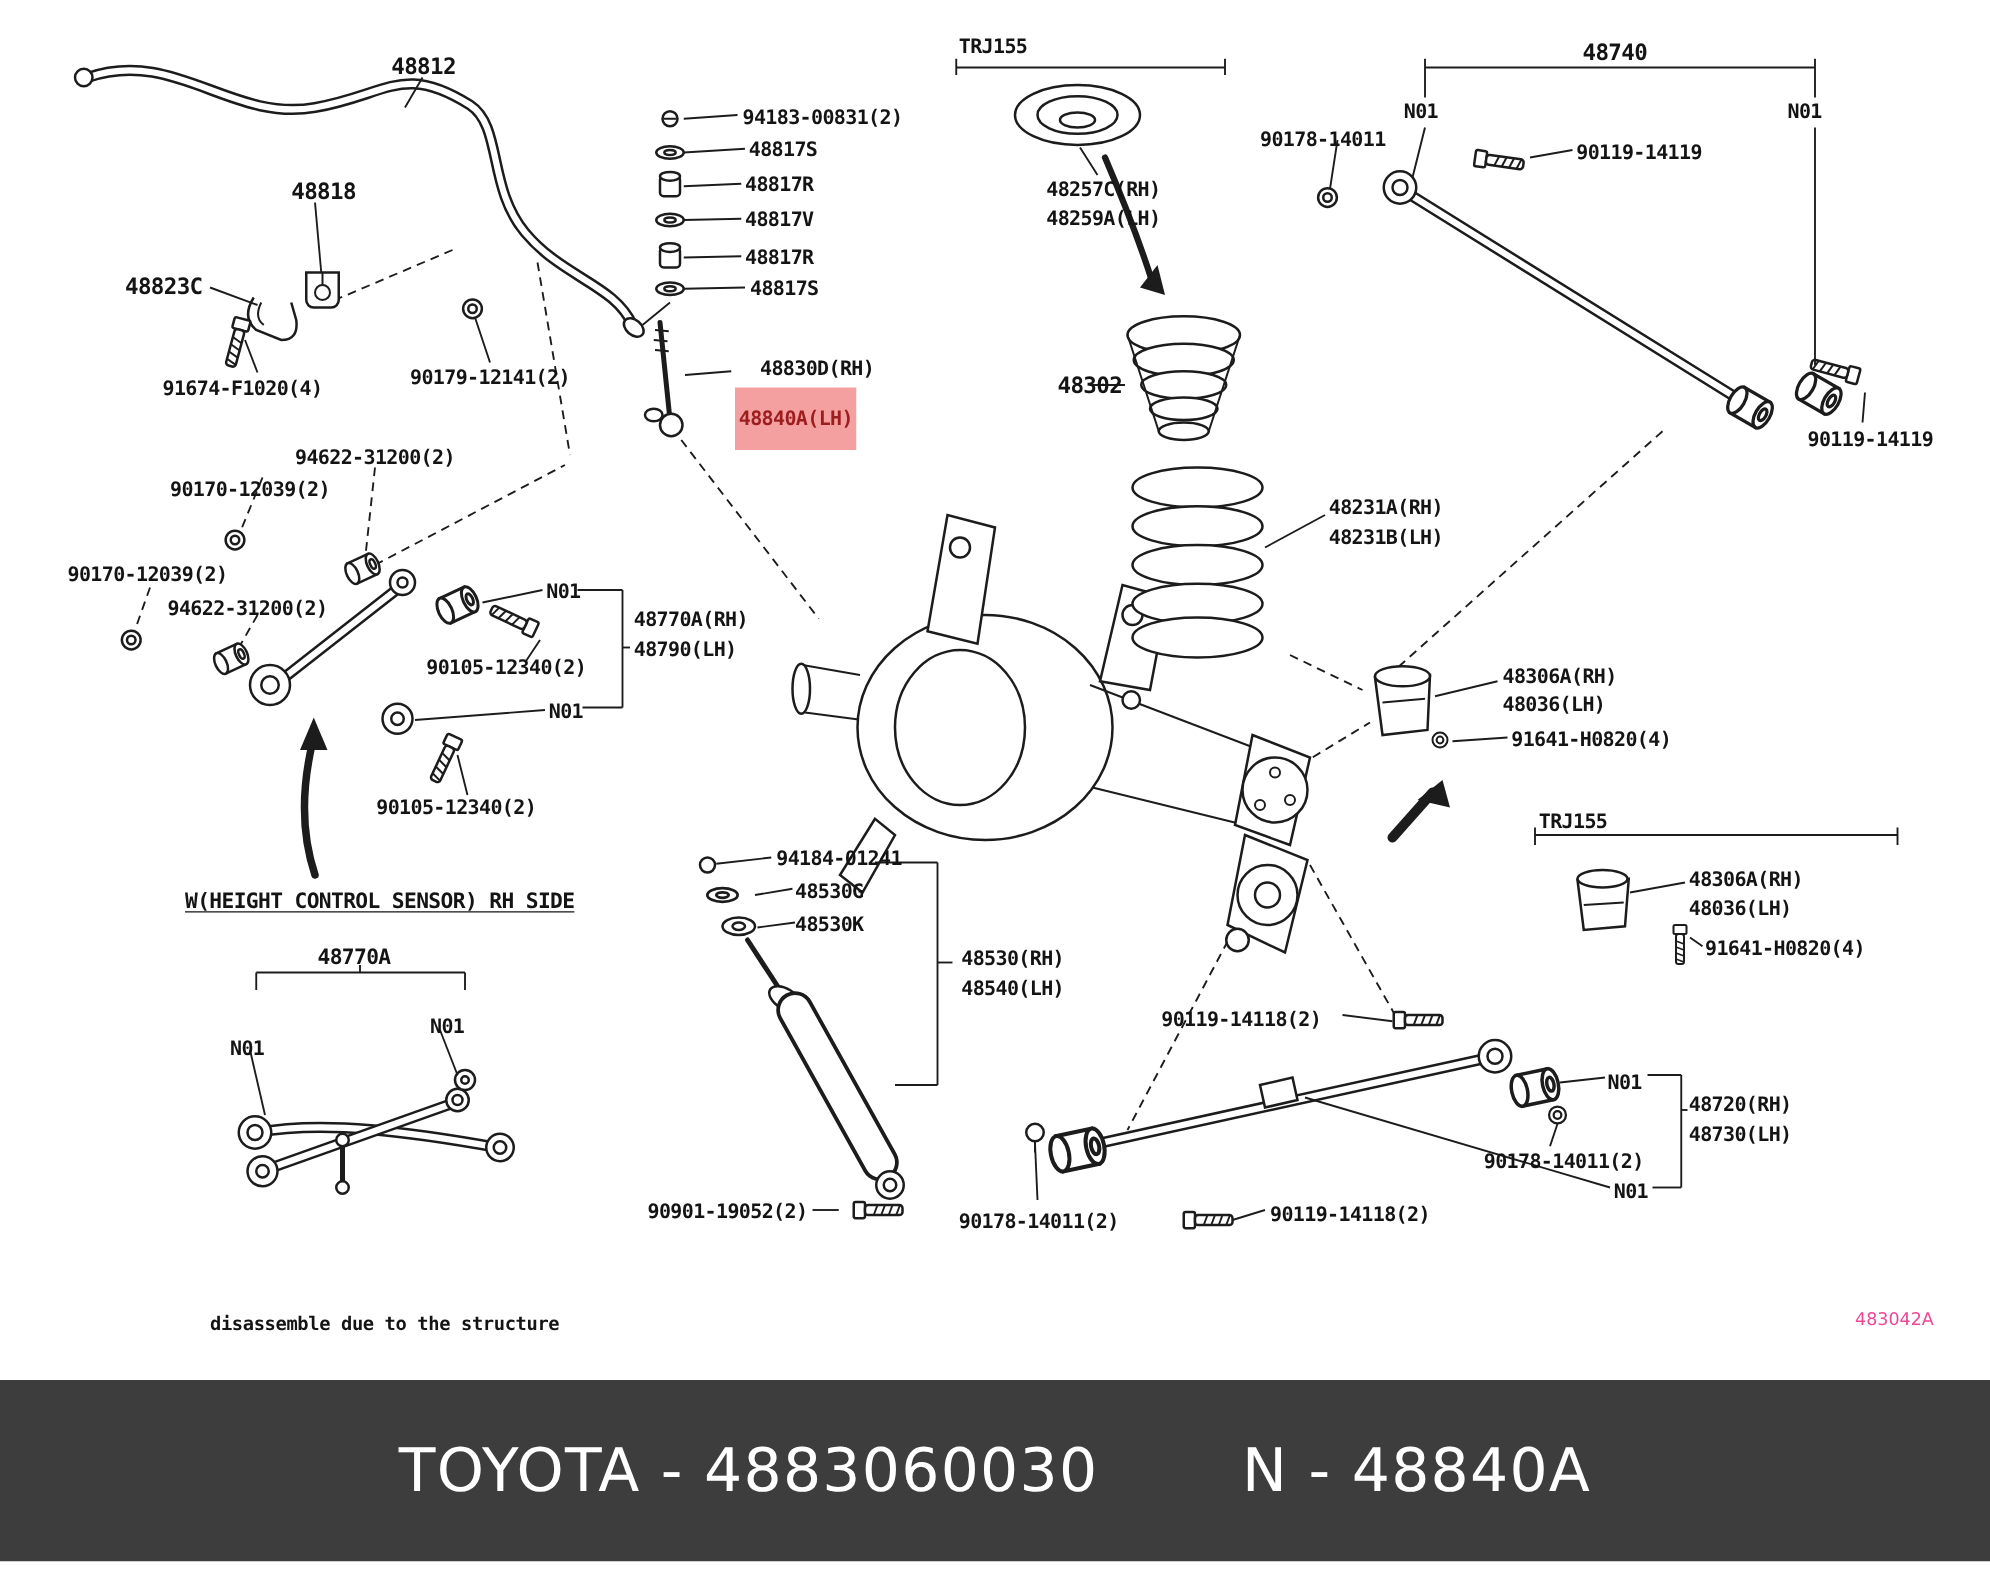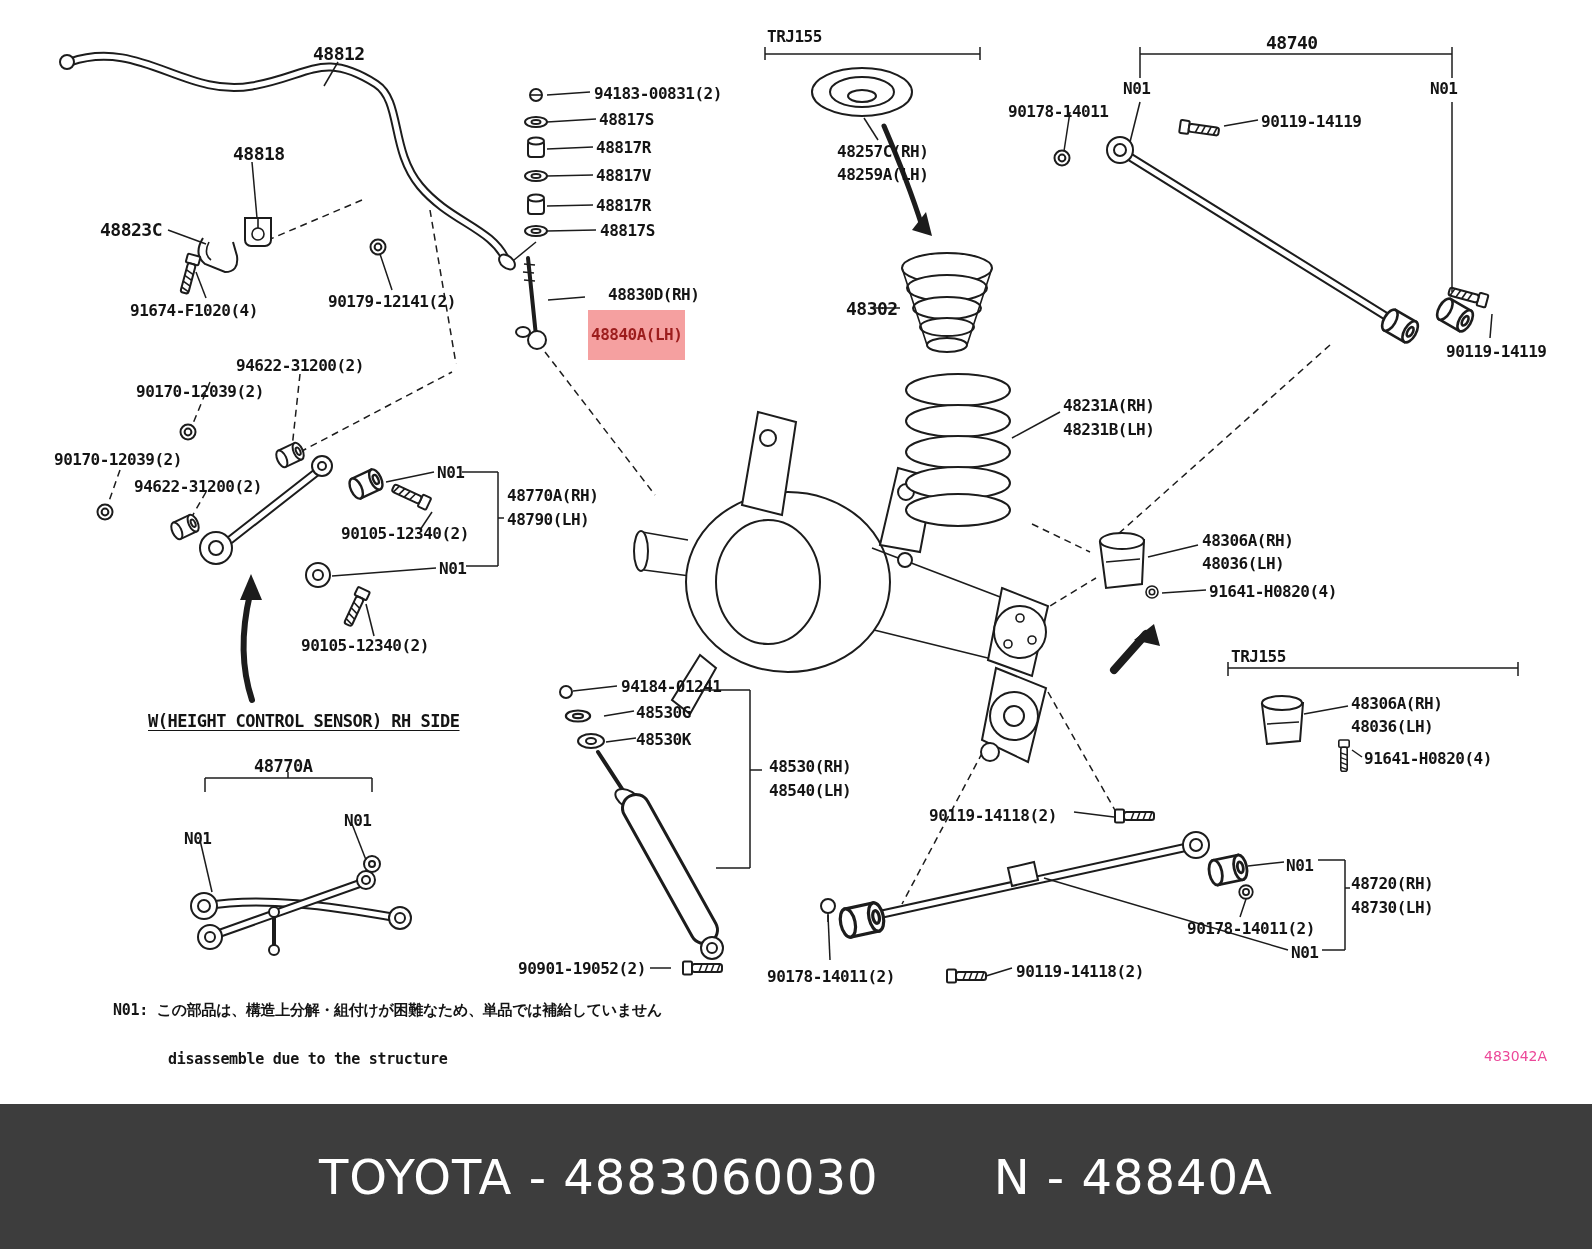--- a/index.html
+++ b/index.html
@@ -402,21 +402,20 @@
       <div class="part-label" style="left: 1286px; top: 857px;">N01</div>
       <div class="part-label" style="left: 1351px; top: 875px;">48720(RH)</div>
       <div class="part-label" style="left: 1351px; top: 899px;">48730(LH)</div>
       <div class="part-label" style="left: 1187px; top: 920px;">90178-14011(2)</div>
       <div class="part-label" style="left: 1291px; top: 944px;">N01</div>
       <div class="part-label" style="left: 501px; top: 960px; margin-left: 17px;">90901-19052(2)</div>
       <div class="part-label" style="left: 767px; top: 968px;">90178-14011(2)</div>
       <div class="part-label" style="left: 1016px; top: 963px;">90119-14118(2)</div>
     </div>
 
-  <div class="note" style="left:113px;top:1001px">N01: この部品は、構造上分解・組付けが困難なため、単品では補給していません</div>
   <div class="note" style="left:168px;top:1050px">disassemble due to the structure</div>
   <div class="diagram-code" style="left:1484px;top:1048px">483042A</div>
 
   <div class="footer" style="background: rgb(61, 61, 61); color: rgb(255, 255, 255);">
     <span>TOYOTA - 4883060030</span>
     <span>N - 48840A</span>
   </div>
 
 </div>
 

